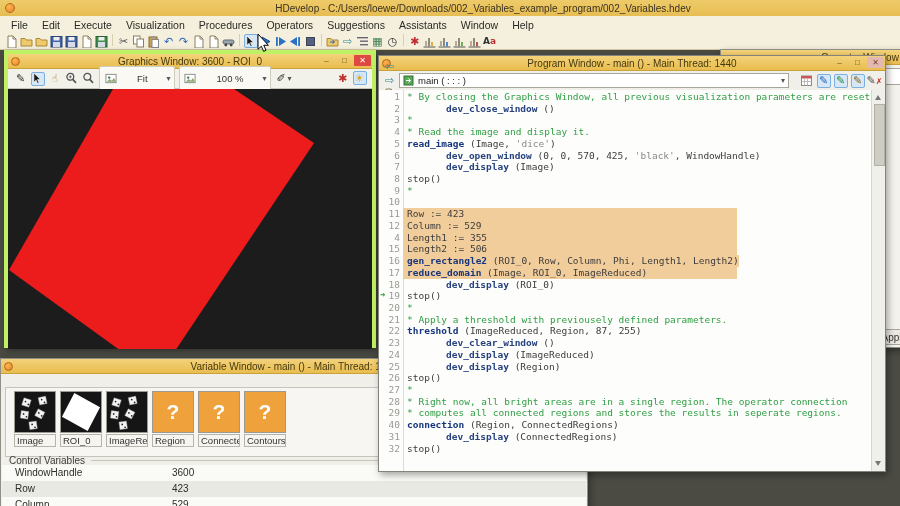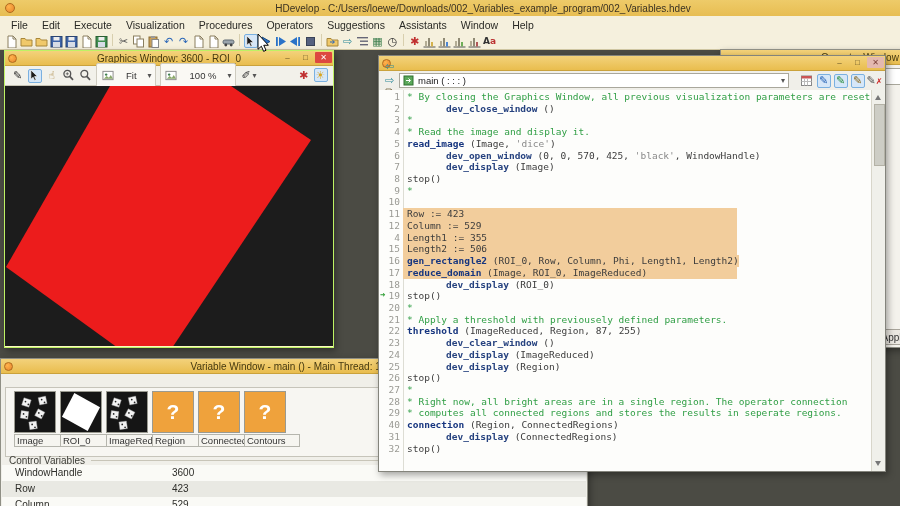--- a/index.html
+++ b/index.html
@@ -27,25 +27,25 @@
   .wtitle{height:14px;background:linear-gradient(#f3d27b,#e9bd4e);border-bottom:1px solid #caa23c;
     position:relative;display:flex;align-items:center;justify-content:center;font-size:10px;color:#44380f;}
   .wtitle .ttxt{white-space:nowrap;overflow:hidden;}
   .wdot{position:absolute;left:3px;top:2.5px;width:9px;height:9px;border-radius:50%;
     background:radial-gradient(circle at 35% 35%,#ffb44d,#e8832a);border:1px solid #b06a1d;box-sizing:border-box;}
   .wbtns{position:absolute;right:1px;top:1px;display:flex;gap:1px;}
   .wbtn{width:17px;height:11px;font-size:8px;line-height:11px;text-align:center;color:#5a4a20;}
   .wbtn.close{background:#dd4840;color:#fff;border-radius:1px;}
   .wbtn.close.dim{background:#e4b9af;color:#7a4038;}
   
-  #gfxwin{left:4px;top:50px;width:330px;height:298px;border:1px solid #bef264;box-sizing:border-box;background:#fef9c3;}
+  #gfxwin{left:4px;top:50px;width:372px;height:298px;border:4px solid #bef264;box-sizing:border-box;background:#fef9c3;}
   #gfxtb{height:20px;background:#f2f1ea;border-bottom:1px solid #c6c3b4;display:flex;align-items:center;
     padding-left:4px;box-sizing:border-box;}
   #gfxtb .tbi{margin:0 1.5px;}
-  .combo{display:flex;align-items:center;gap:11px;height:16px;padding:4px 3px;margin:0 2px;
+  .combo{display:flex;align-items:center;gap:19px;height:16px;padding:4px 3px;margin:0 2px;
     border:1px solid #cfccc0;background:#faf9f4;border-radius:2px;font-size:9.5px;color:#333;}
   .combo .car{font-size:8px;color:#555;}
   #gfxcanvas{position:relative;width:100%;height:260px;background:#1c1c1c;overflow:hidden;}
   #gfxright{position:absolute;right:4px;top:2px;display:flex;}
   
   #progwin{left:378px;top:55px;width:508px;height:417px;border:1px solid #84847c;box-sizing:border-box;background:#fdfdfb;}
   #progtb{height:20px;background:#f0efe9;border-bottom:1px solid #c9c7bb;display:flex;align-items:center;
     padding-left:3px;box-sizing:border-box;position:relative;}
   #proccombo{display:flex;align-items:center;gap:4px;width:390px;height:15px;background:#fff;
     border:1px solid #a9a79c;margin-left:2px;padding:0 3px;font-size:9.5px;color:#222;box-sizing:border-box;}
@@ -72,21 +72,21 @@
   #varwin .wtitle .ttxt{width:calc(100% - 34px);text-align:center;}
   .grp{position:absolute;left:8px;right:6px;display:flex;align-items:center;gap:6px;
     font-size:10px;color:#3c3c36;}
   .grp::after{content:"";flex:1;border-top:1px solid #c8c5b8;}
   #tilesframe{position:absolute;left:4px;top:28px;width:578px;height:70px;background:#f7f6f2;
     border:1px solid #c6c4ba;box-sizing:border-box;}
   .tile{position:absolute;top:3px;}
   .thumb{width:42px;height:42px;border:1px solid #9a9a90;box-sizing:border-box;display:block;}
   .thumb.q{background:#efa23c;display:flex;align-items:center;justify-content:center;
     color:#fff;font-size:21px;font-weight:bold;font-family:"Liberation Sans",sans-serif;}
-  .cap{margin-top:1px;width:56px;height:13px;border:1px solid #b5b5ad;background:#f6f5f0;box-sizing:border-box;
+  .cap{margin-top:1px;width:42px;height:13px;border:1px solid #b5b5ad;background:#f6f5f0;box-sizing:border-box;
     font-size:9.5px;color:#333;white-space:nowrap;overflow:hidden;padding-left:2px;line-height:11px;}
   .cvrow{position:absolute;left:1px;width:584px;height:16px;font-size:10px;color:#2e2e2a;line-height:16px;}
   .cvrow .cvn{position:absolute;left:13px;} .cvrow .cvv{position:absolute;left:170px;}
   
   #opwin{left:720px;top:49px;width:280px;height:299px;border:1px solid #8f8f85;box-sizing:border-box;background:#f4f2ec;}
   #opcombo{position:absolute;left:4px;top:18px;right:6px;height:15px;background:#fff;border:1px solid #a9a79c;}
   #applybtn{position:absolute;left:150px;top:279px;width:46px;height:16px;background:#ece9e2;
     border:1px solid #a8a49a;font-size:10px;color:#333;text-align:center;line-height:15px;box-sizing:border-box;}
   
   #mouse{left:256px;top:34px;width:14px;height:20px;z-index:99;}
@@ -467,20 +467,21 @@
   <div id="gfxcanvas">
     <svg width="368" height="260" viewBox="0 0 368 260">
       <polygon id="redpoly" points="105,0 226,0 306,54 167,262 113,262 1,181" fill="#ec1c1c"></polygon>
     </svg>
   </div>
 </div>
 
 <div id="progwin" class="win">
   <div class="wtitle">
     <div class="wdot"></div>
+    <span class="ttxt" style="width:calc(100% - 58px);text-align:center;">Program Window - main () - Main Thread: 1440</span>
     <span class="wbtns">
       <span class="wbtn">–</span>
       <span class="wbtn">□</span>
       <span class="wbtn close dim">✕</span>
     </span>
   </div>
   <div id="progtb">
     <span id="prognav">
         <span class="tbi">
           <span class="g" style="color:#2e8b9a">⇦</span>

